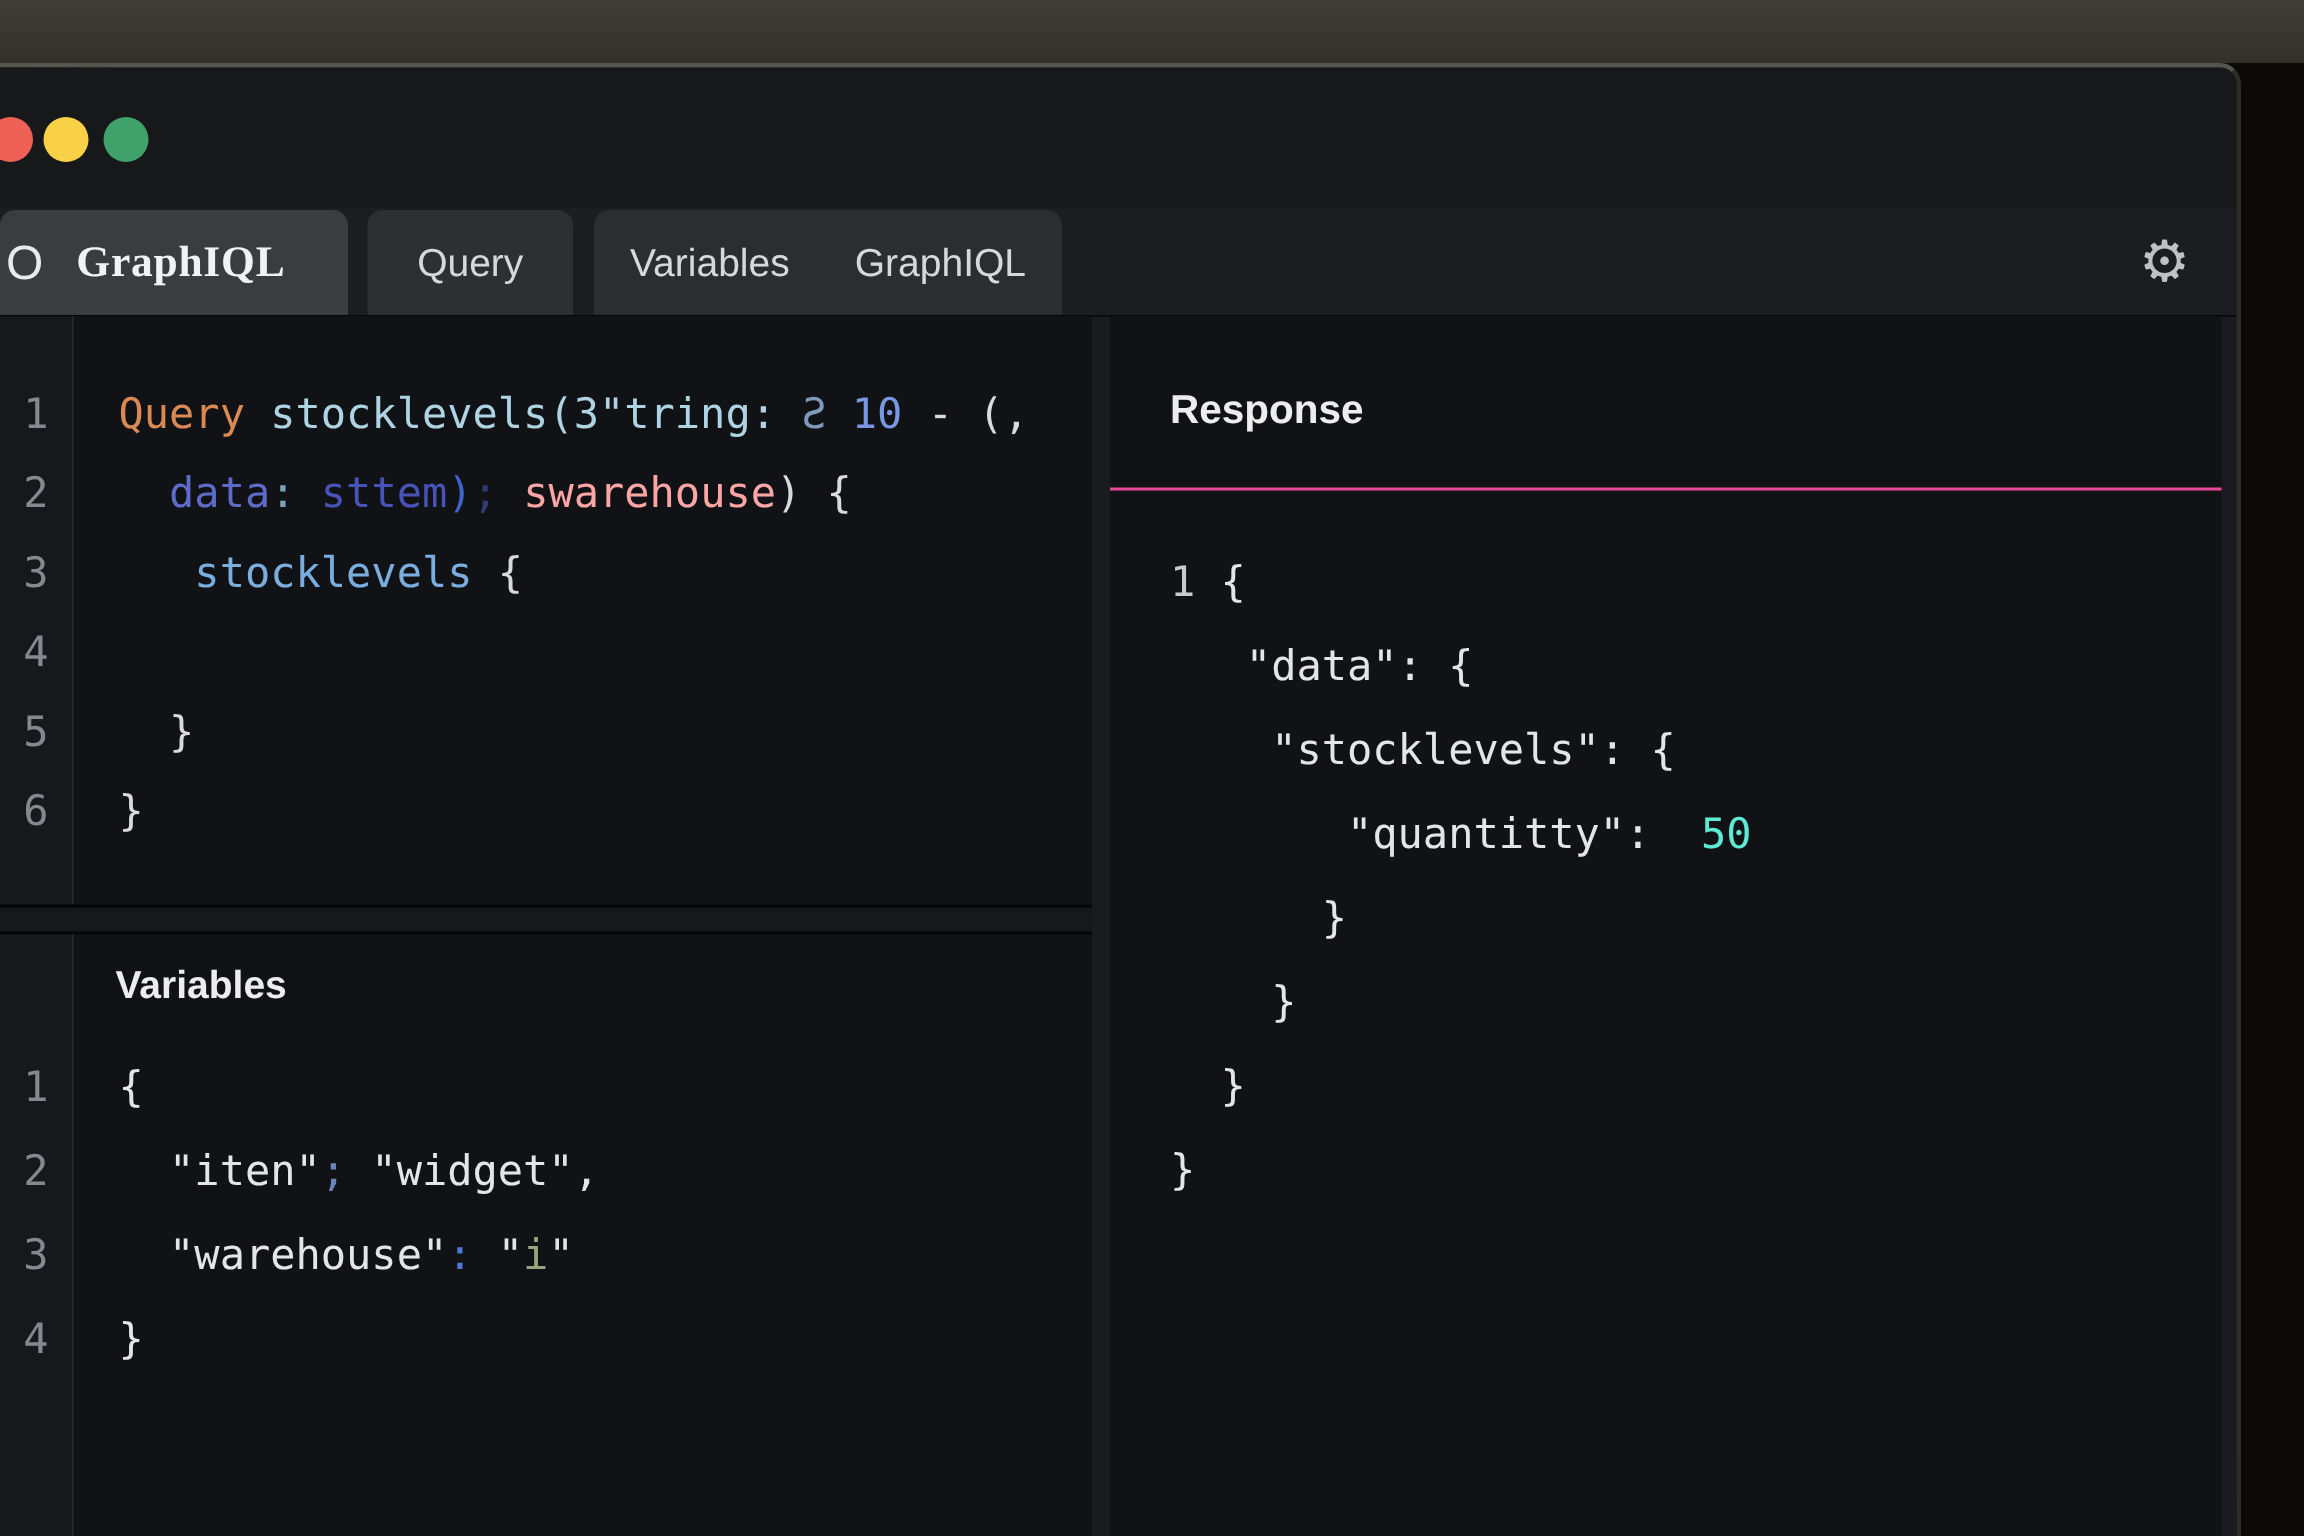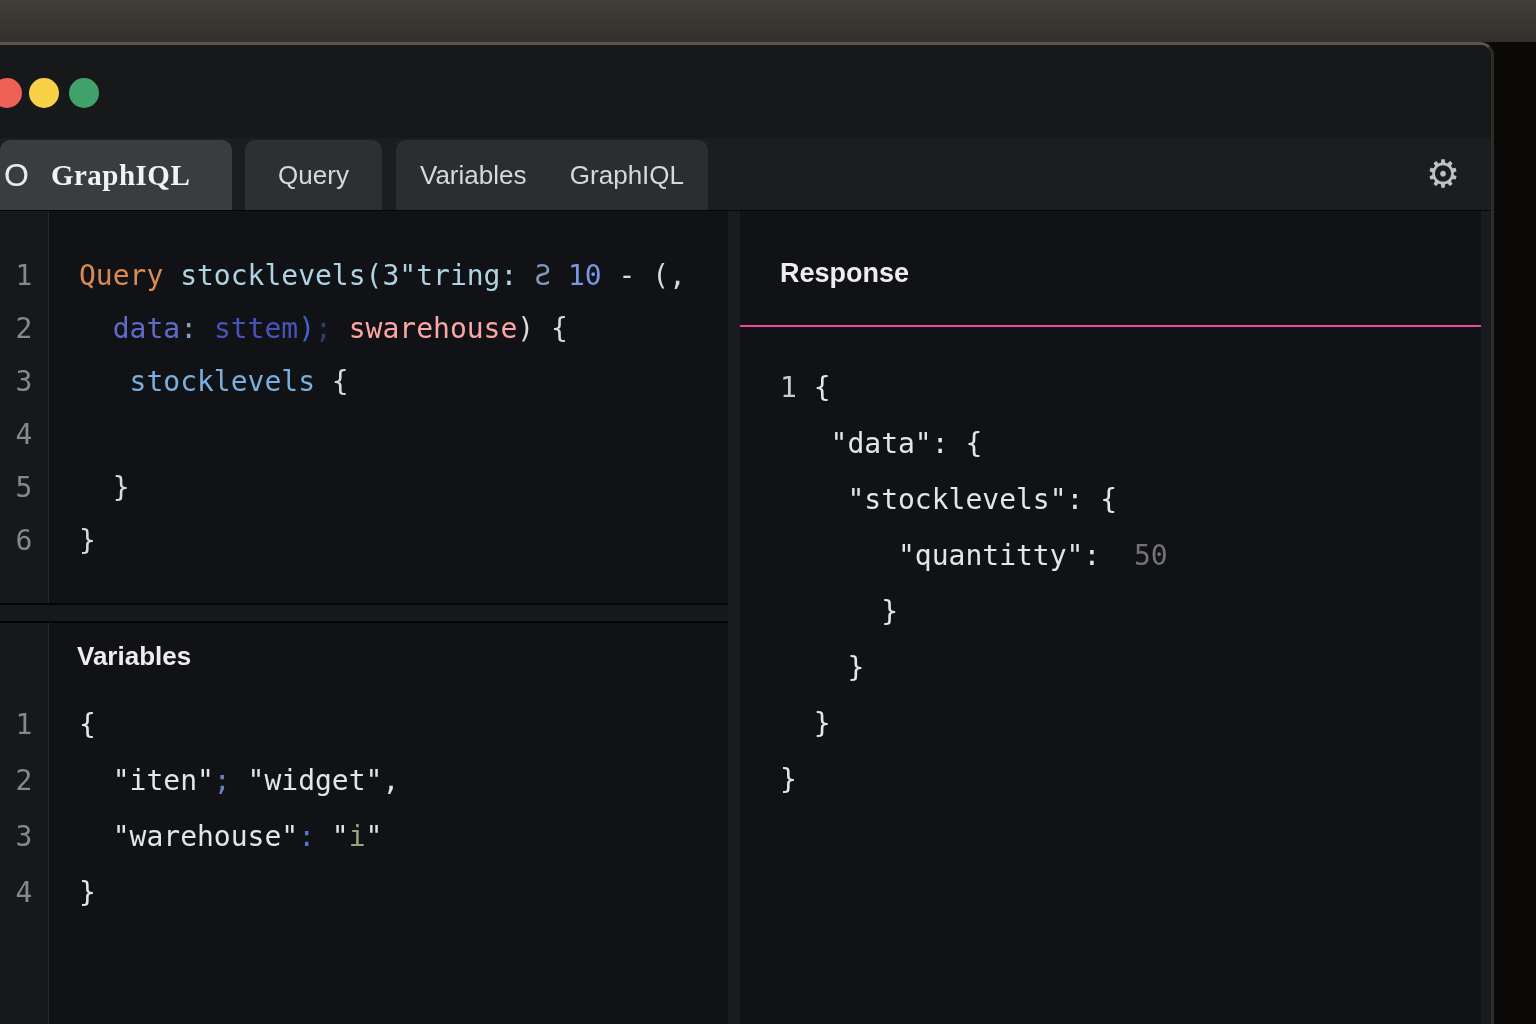--- a/index.html
+++ b/index.html
@@ -54,21 +54,21 @@
   .rrow{height:56px;}
   .ln{flex:0 0 48px;width:48px;text-align:center;
     font-family:"DejaVu Sans Mono",monospace;font-size:28px;color:#85888d;}
   .lt{white-space:pre;font-family:"DejaVu Sans Mono",monospace;font-size:28px;padding-left:31px;}
   .rrow .lt{padding-left:0;}
   
   .c-kw{color:#d98a54;}   .c-cyn{color:#aed3e2;}  .c-stl{color:#7e99bb;}
   .c-blu{color:#7a97e3;}  .c-blu2{color:#79aede;} .c-pln{color:#d8dadc;}
   .c-ind{color:#5e6bc8;}  .c-cy2{color:#79a6bd;}  .c-ind2{color:#4853b9;}
   .c-bpr{color:#4064cf;}  .c-nvy{color:#2e3d74;}  .c-gry{color:#fca5a5;}
-  .c-wht{color:#e3e6e7;}  .c-num{color:#737373;}  .c-col{color:#4f77d8;}
+  .c-wht{color:#e3e6e7;}  .c-num{color:#5eead4;}  .c-col{color:#4f77d8;}
   .c-grn{color:#99a37d;}  .c-semi{color:#6c86b8;} .c-rnum{color:#c9cbcd;}
 </style>
 </head>
 <body>
 
 <div class="desktop">
   <div class="top-band"></div>
 
   <div class="window">
 

